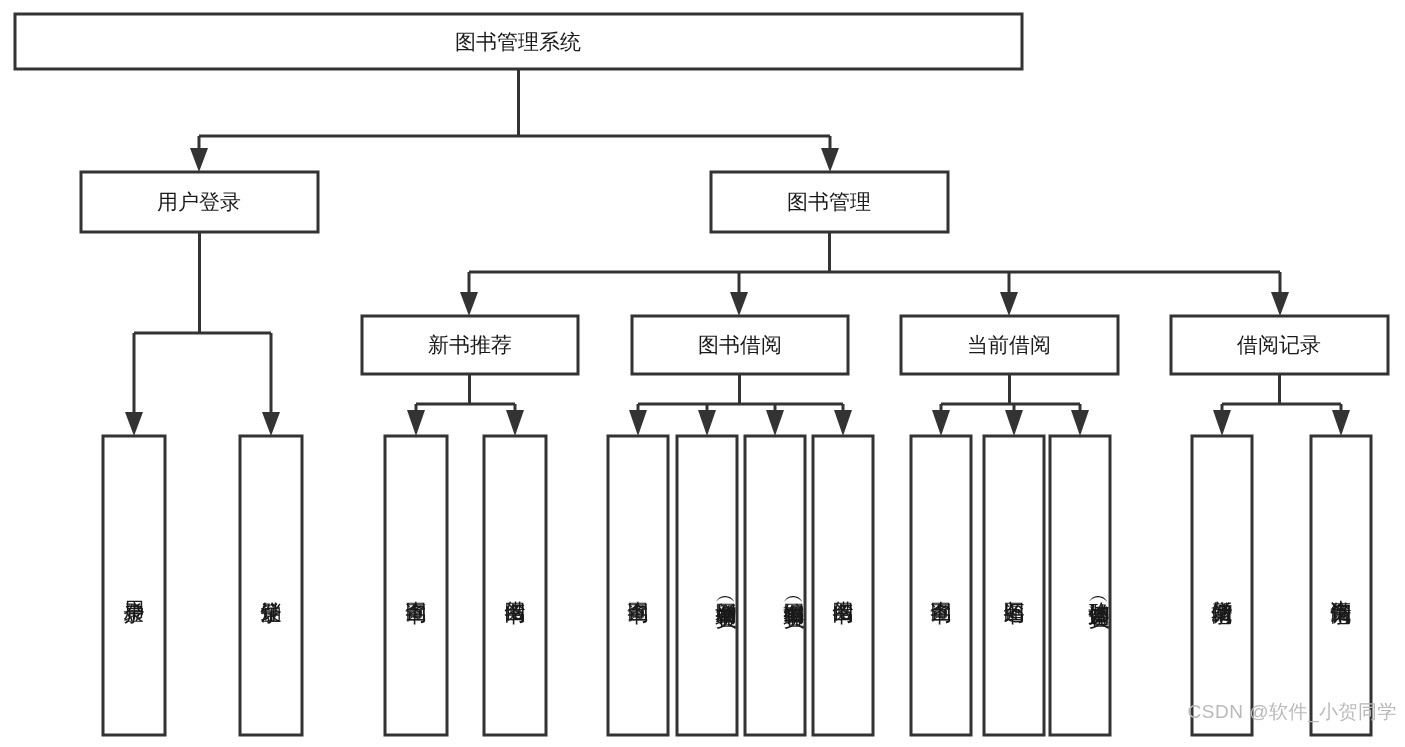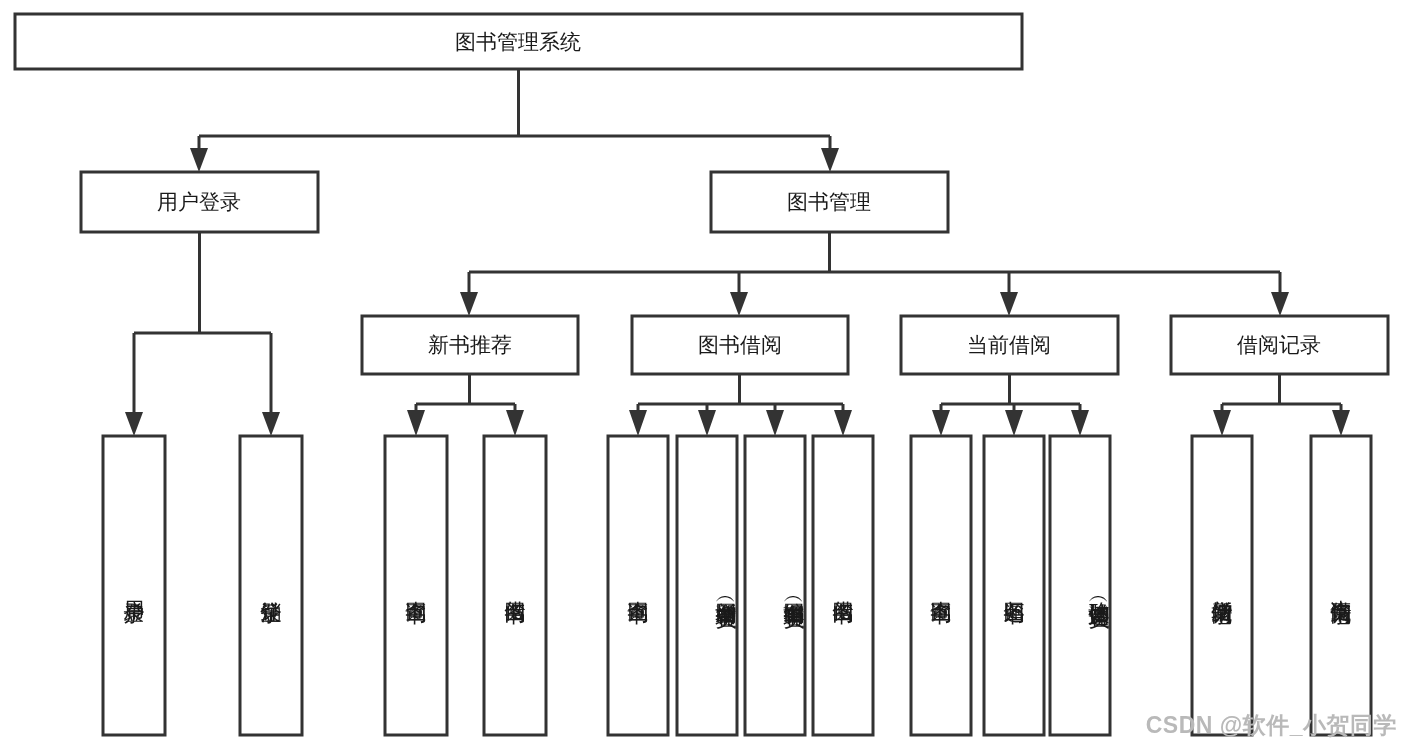--- a/index.html
+++ b/index.html
@@ -59,27 +59,26 @@
     color: #1a1a1a;
     writing-mode: vertical-rl;
     text-orientation: upright;
     letter-spacing: 1px;
     white-space: nowrap;
     pointer-events: none;
   }
   .watermark {
     position: absolute;
     right: 8px;
-    bottom: 6px;
-    font-family: "Liberation Sans", "DejaVu Sans", sans-serif;
-    font-size: 23px;
+    bottom: 22px;
+    font-family: "Liberation Sans", "DejaVu Sans", sans-serif;
+    font-size: 19px;
     color: #b9b9b9;
     letter-spacing: 0.5px;
     white-space: nowrap;
-    font-weight: bold;
   }
 </style>
 </head>
 <body>
 
 <div id="diagram-root">
 
   <svg class="diagram-canvas" viewBox="0 0 1405 747" xmlns="http://www.w3.org/2000/svg">
 
     <g>

